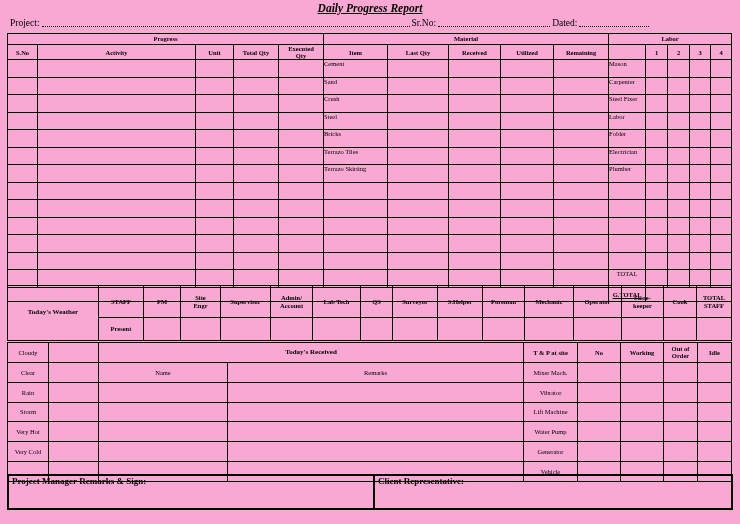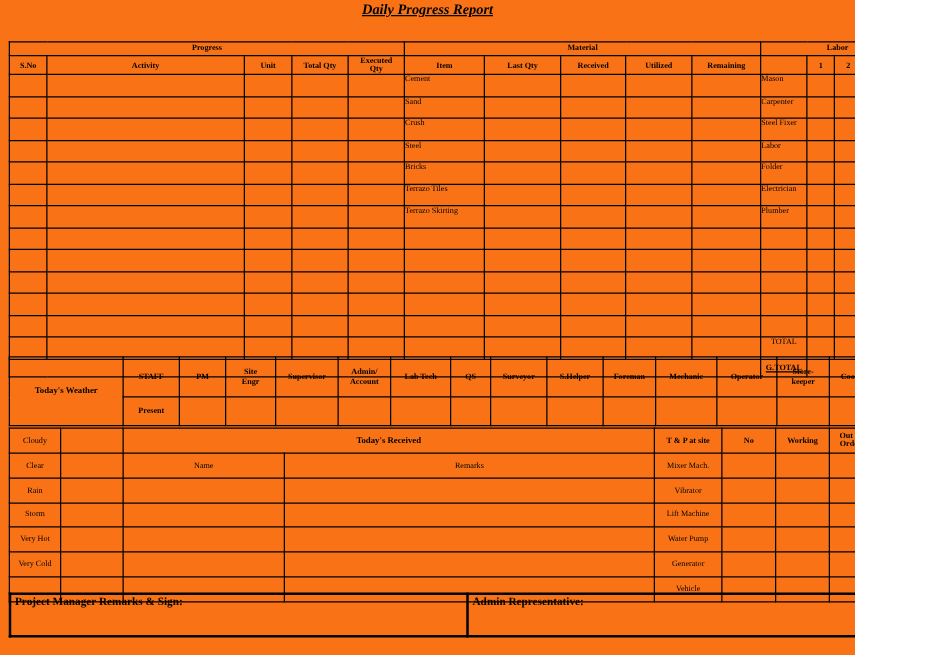--- a/index.html
+++ b/index.html
@@ -1,16 +1,16 @@
 <!DOCTYPE html>
 <html><head>
 <meta charset="utf-8">
 <style>
   html,body{margin:0;padding:0;background:#fff;}
-  .page{position:relative;width:684px;height:524px;background:#f97316;color:#000;
+  .page{position:relative;width:740px;height:524px;background:#f9a8d4;color:#000;
         font-family:"Liberation Serif","DejaVu Serif",serif;overflow:hidden;}
   .title{position:absolute;top:2px;left:0;width:100%;text-align:center;
          font-size:11.5px;font-weight:bold;font-style:italic;text-decoration:underline;}
   .projline{position:absolute;top:17px;left:10px;width:662px;display:flex;
             align-items:flex-end;font-size:9.5px;white-space:nowrap;}
   .leader{display:inline-block;border-bottom:1.2px dotted #000;height:9px;margin:0 2px 1px 2px;}
   .ld1{width:368px;} .ld2{width:112px;} .ld3{width:70px;}
   .tbl{position:absolute;border-collapse:collapse;table-layout:fixed;padding-left:40px;}
   .tbl td{border:1px solid #000;padding:0;overflow:hidden;font-size:6.5px;line-height:1.1;}
   .sh{font-weight:bold;text-align:center;font-size:7.5px;}
@@ -26,20 +26,28 @@
   #foot td{border:2px solid #000;height:30px;vertical-align:top;text-align:left;
            font-weight:bold;font-size:9px;padding:1px 3px;}
 </style>
 </head>
 <body>
 
 <div class="page">
 
   <div class="title">Daily Progress Report</div>
 
+  <div class="projline">
+    <span>Project:</span>
+    <span class="leader ld1"></span>
+    <span>Sr.No:</span>
+    <span class="leader ld2"></span>
+    <span>Dated:</span>
+    <span class="leader ld3"></span>
+  </div>
 
   <table class="tbl" id="main" style="left:7px;top:33px;width:724px;">
     <colgroup>
       <col style="width:30px">
         <col style="width:158px">
         <col style="width:38px">
         <col style="width:45px">
         <col style="width:45px">
       <col style="width:64px">
         <col style="width:61px">
@@ -461,18 +469,18 @@
     </table>
 
   <table class="tbl" id="foot" style="left:7px;top:474px;width:724px;">
     <colgroup>
         <col style="width:366px">
         <col style="width:358px">
       </colgroup>
     <tbody>
         <tr>
       <td>Project Manager Remarks &amp; Sign:</td>
-      <td>Admin Representative:</td>
+      <td>Client Representative:</td>
     </tr>
   </tbody>
     </table>
 
 </div>
 
 </body></html>

